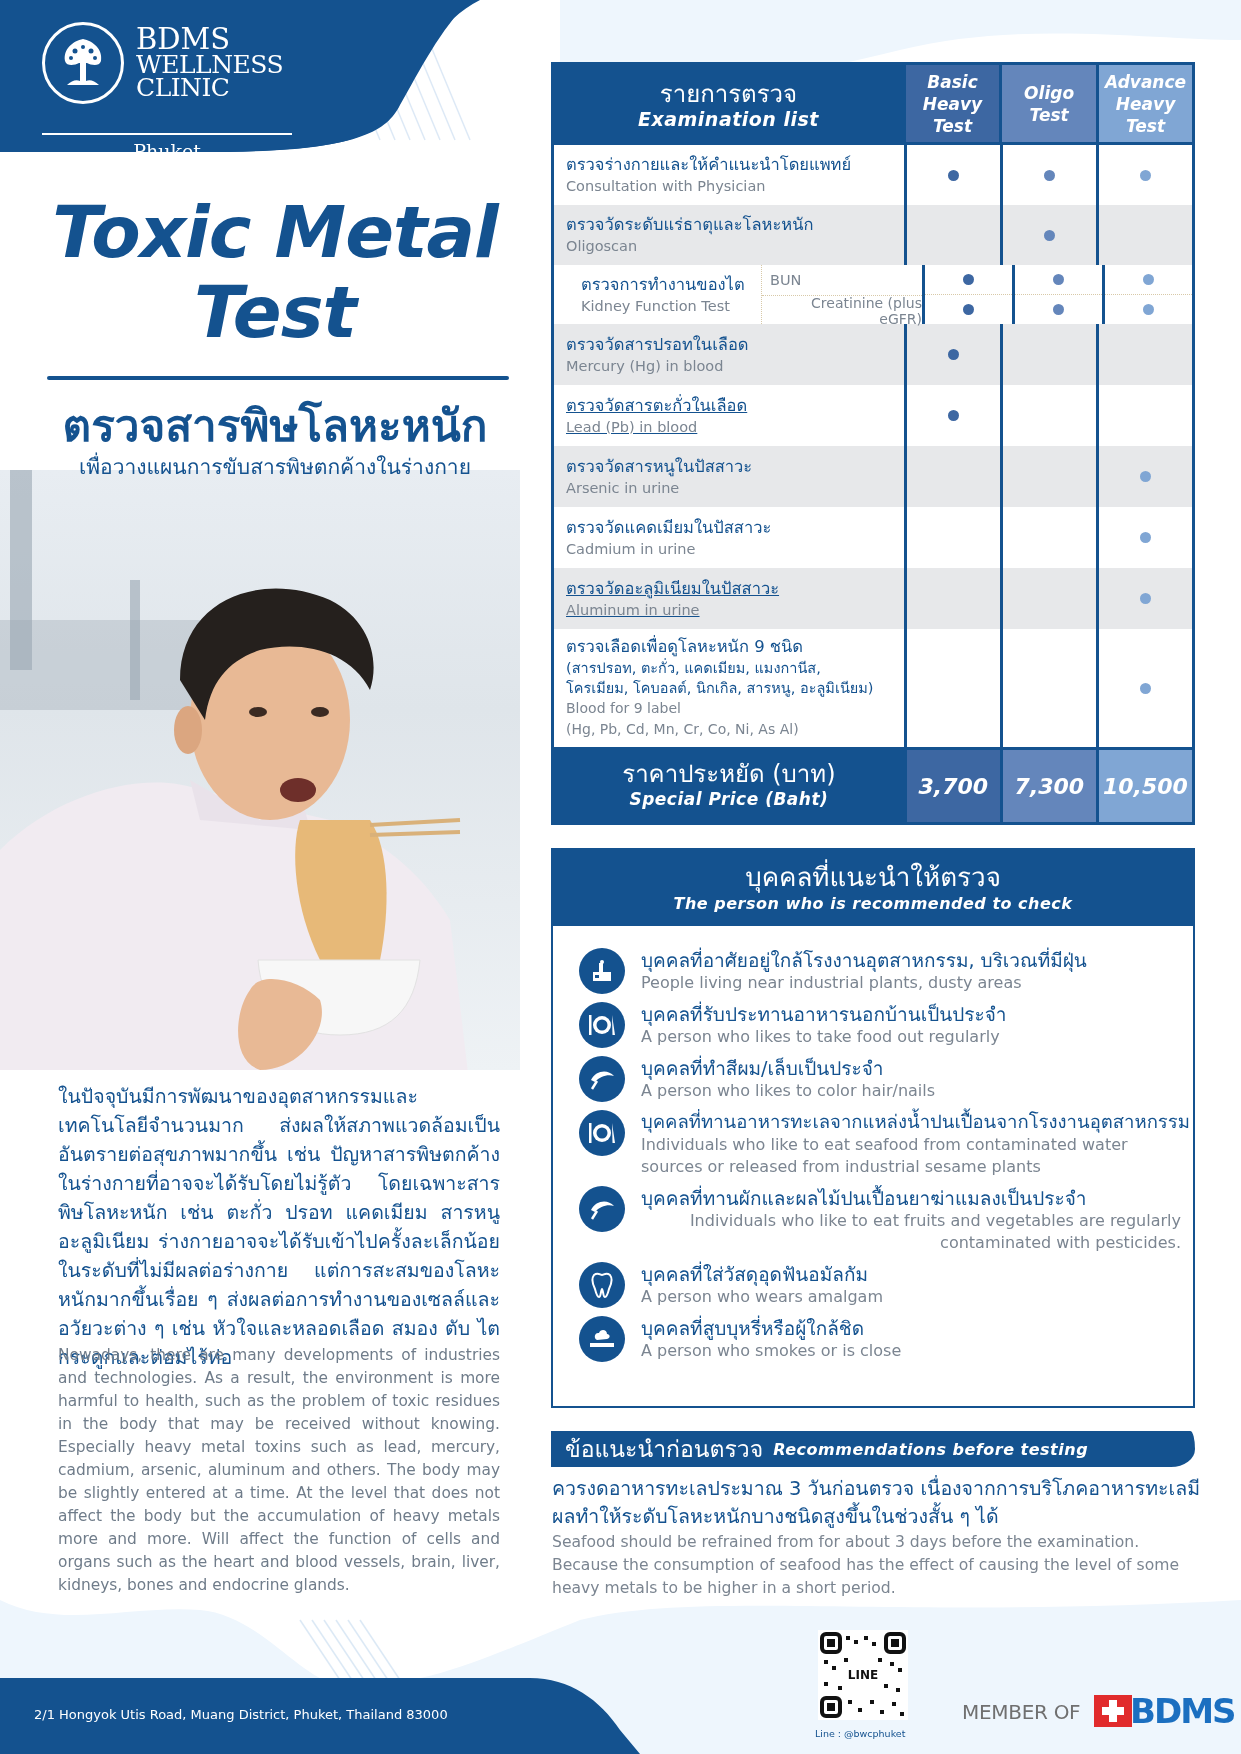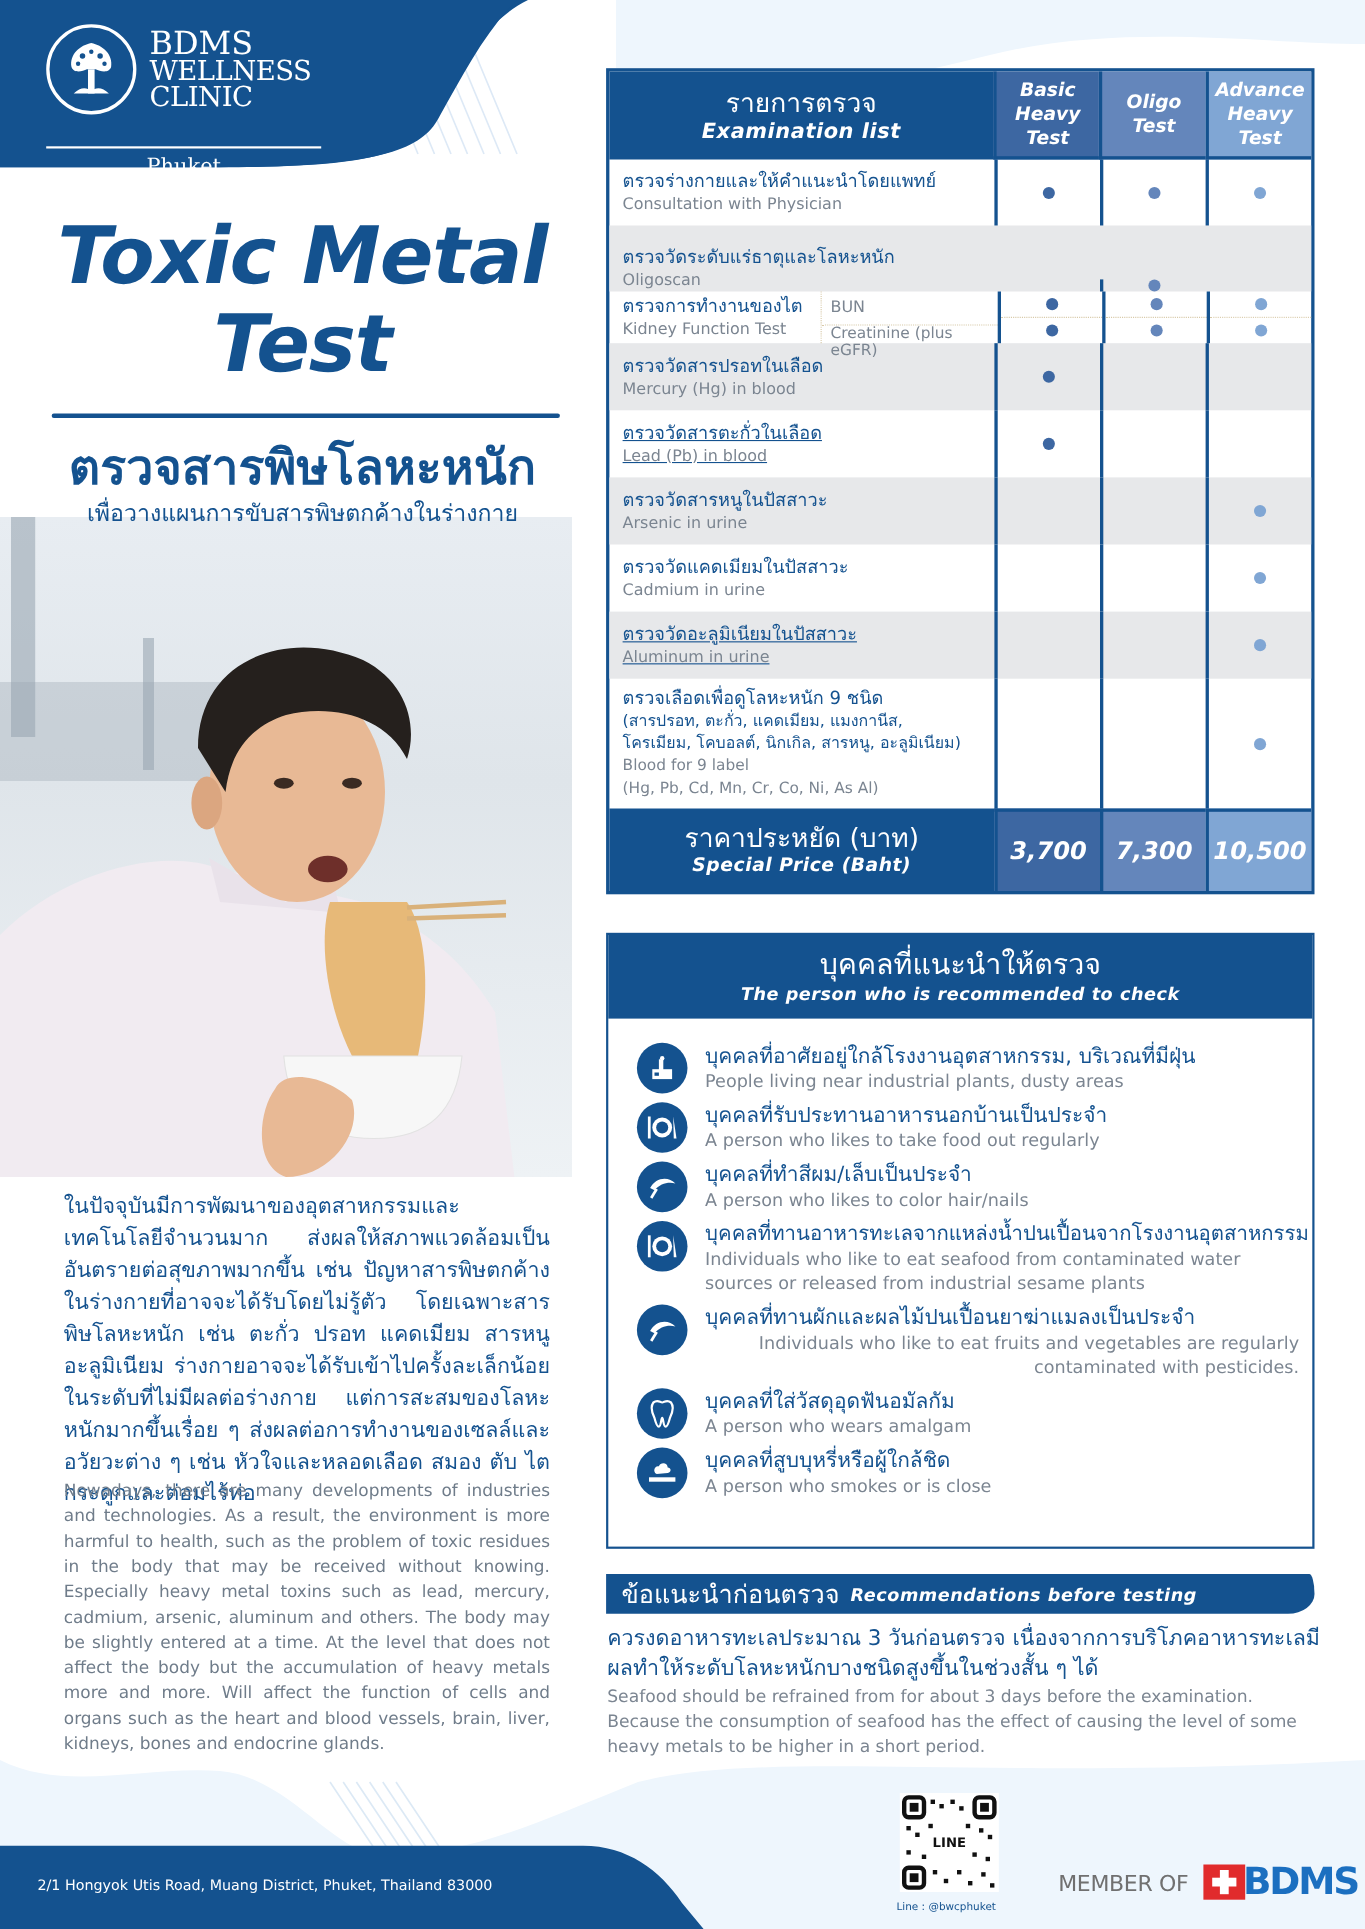--- a/index.html
+++ b/index.html
@@ -53,21 +53,21 @@
   .t-row .c-name { display: flex; flex-direction: column; justify-content: center; }
   .t-row .th { font-size: 16.5px; color: #14528f; line-height: 22px; }
   .t-row .en { font-size: 14.5px; color: #7b8591; line-height: 20px; }
   .t-row .en2 { font-size: 14px; color: #7b8591; line-height: 21px; }
   .dot { width: 11px; height: 11px; border-radius: 50%; display: inline-block; }
   .dot.basic { background: #3d67a2; }
   .dot.oligo { background: #6486bb; }
   .dot.adv { background: #80a6d4; }
   .kidney { display: flex; width: 353px; }
   .kidney .k-left { width: 192px; padding: 0 12px; display: flex; flex-direction: column; justify-content: center; }
-  .kidney .k-right { width: 161px; border-left: 1px dotted #d8c9a8; }
+  .kidney .k-right { width: 161px; border-left: 1px dotted #d8c9a8; text-align: right; }
   .kidney .k-sub { height: 30px; display: flex; align-items: center; padding-left: 8px; font-size: 14.5px; color: #7b8591; }
   .kidney .k-sub + .k-sub { border-top: 1px dotted #d8c9a8; font-size: 14px; }
   .k-dots { display: flex; flex-direction: column; }
   .k-dots > div { height: 30px; display: flex; align-items: center; justify-content: center; }
   .k-dots > div + div { border-top: 1px dotted #d8c9a8; }
   .price-row { display: flex; height: 75px; }
   .price-row .c-name { background: #14528f; color: #fff; text-align: center; display: flex; flex-direction: column; justify-content: center; }
   .price-row .c-name .th { font-size: 24px; line-height: 28px; color: #fff; }
   .price-row .c-name .en { font-size: 17px; font-weight: bold; font-style: italic; line-height: 22px; color: #fff; letter-spacing: 0.5px; }
   .price-row .c-col { color: #fff; font-weight: bold; font-style: italic; font-size: 22px; border-top: 3px solid #14528f; }
@@ -217,33 +217,33 @@
         <span class="dot basic"></span>
       </div>
     <div class="c-col">
         <span class="dot oligo"></span>
       </div>
     <div class="c-col">
         <span class="dot adv"></span>
       </div>
   </div>
 
-  <div class="t-row grey" style="height:60px;align-items:flex-end;">
+  <div class="t-row grey" style="height:60px;">
     <div class="c-name">
       <div class="th">ตรวจวัดระดับแร่ธาตุและโลหะหนัก</div>
       <div class="en">Oligoscan</div>
     </div>
     <div class="c-col"></div>
     <div class="c-col">
         <span class="dot oligo"></span>
       </div>
     <div class="c-col"></div>
   </div>
 
-  <div class="t-row" style="height:47px;">
+  <div class="t-row" style="height:59px;padding-left:15px;">
     <div class="kidney">
       <div class="k-left">
         <div class="th">ตรวจการทำงานของไต</div>
         <div class="en">Kidney Function Test</div>
       </div>
       <div class="k-right">
         <div class="k-sub">BUN</div>
         <div class="k-sub">Creatinine (plus eGFR)</div>
       </div>
     </div>

